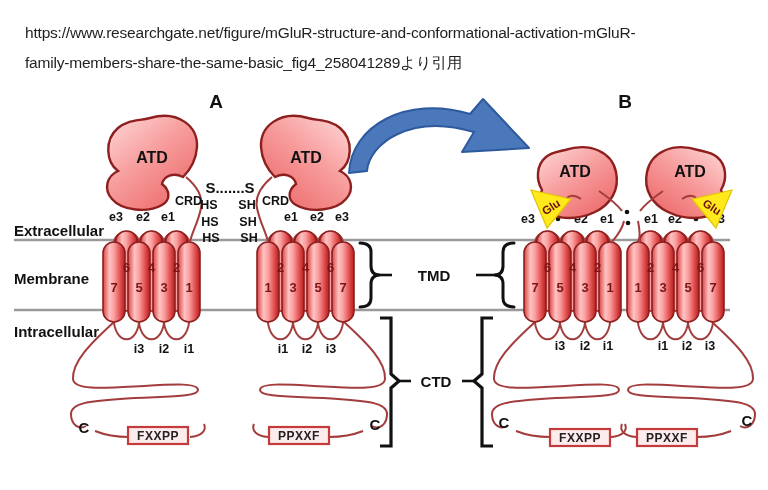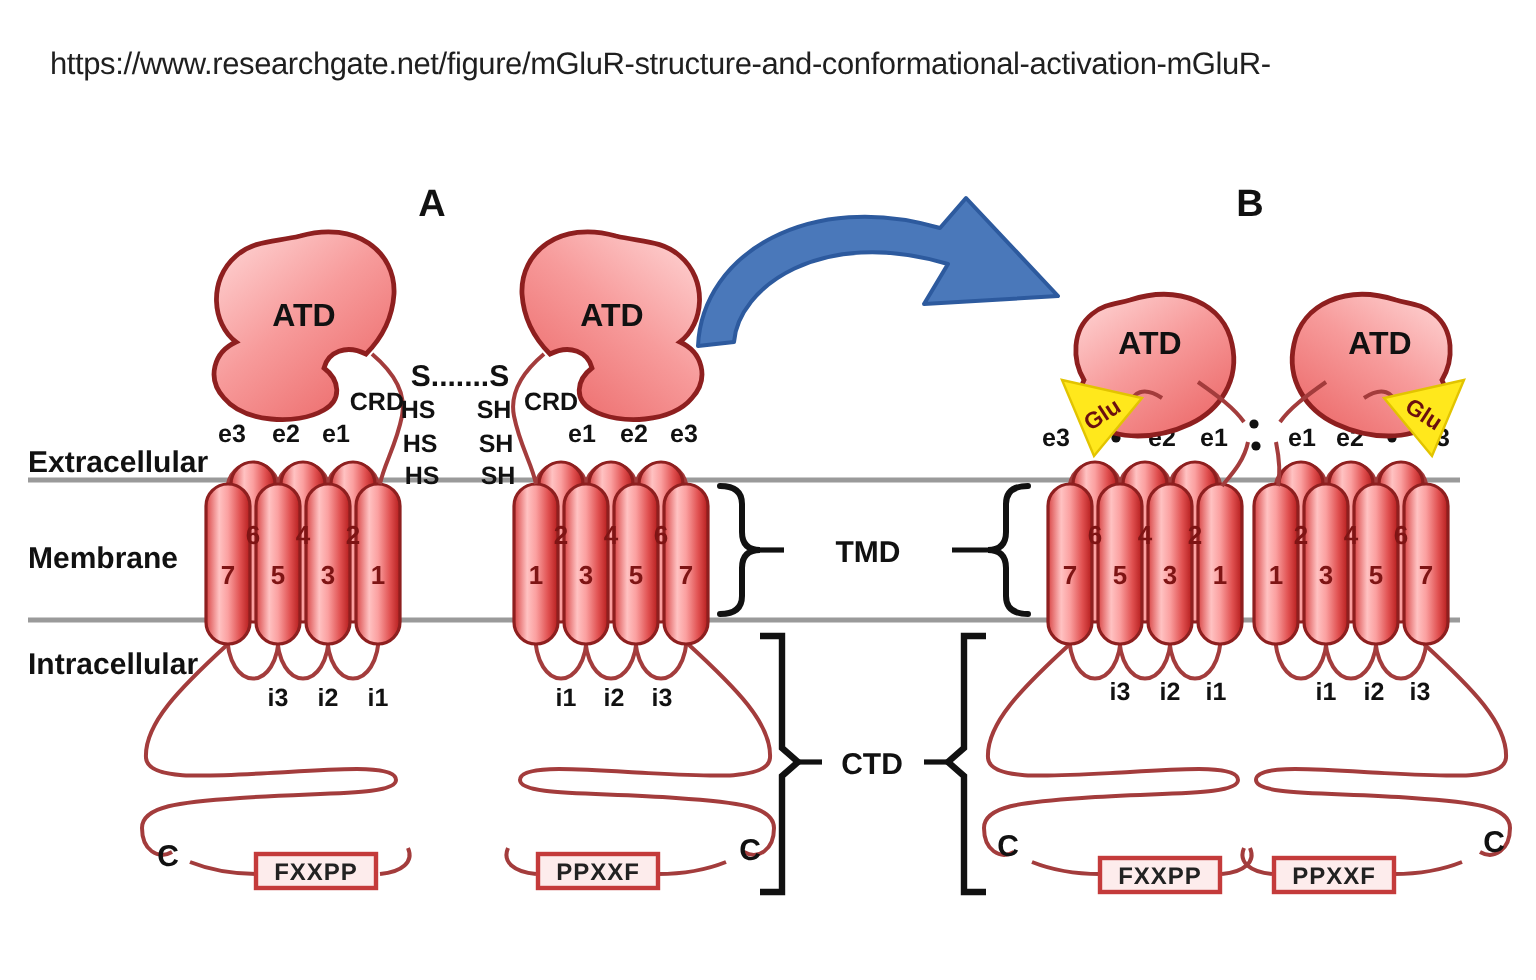--- a/index.html
+++ b/index.html
@@ -24,20 +24,21 @@
   .brace-sq{stroke:#111;stroke-width:3.2;fill:none;stroke-linejoin:miter;}
   .tick{stroke:#111;stroke-width:2.6;}
   .linker{stroke:#a33c3c;stroke-width:2;fill:none;}
 </style>
 </head>
 <body>
 
 <div id="stage">
   <div id="cite">
     <div>https://www.researchgate.net/figure/mGluR-structure-and-conformational-activation-mGluR-</div>
+    <div>family-members-share-the-same-basic_fig4_258041289より引用</div>
   </div>
 
   <svg width="768" height="490" viewBox="0 0 768 490">
     <defs>
       <linearGradient id="cylGrad" x1="0" y1="0" x2="1" y2="0">
         <stop offset="0" stop-color="#d94545"></stop>
         <stop offset="0.3" stop-color="#ffc2c2"></stop>
         <stop offset="0.5" stop-color="#fba0a0"></stop>
         <stop offset="0.78" stop-color="#e05050"></stop>
         <stop offset="1" stop-color="#b51d1d"></stop>

